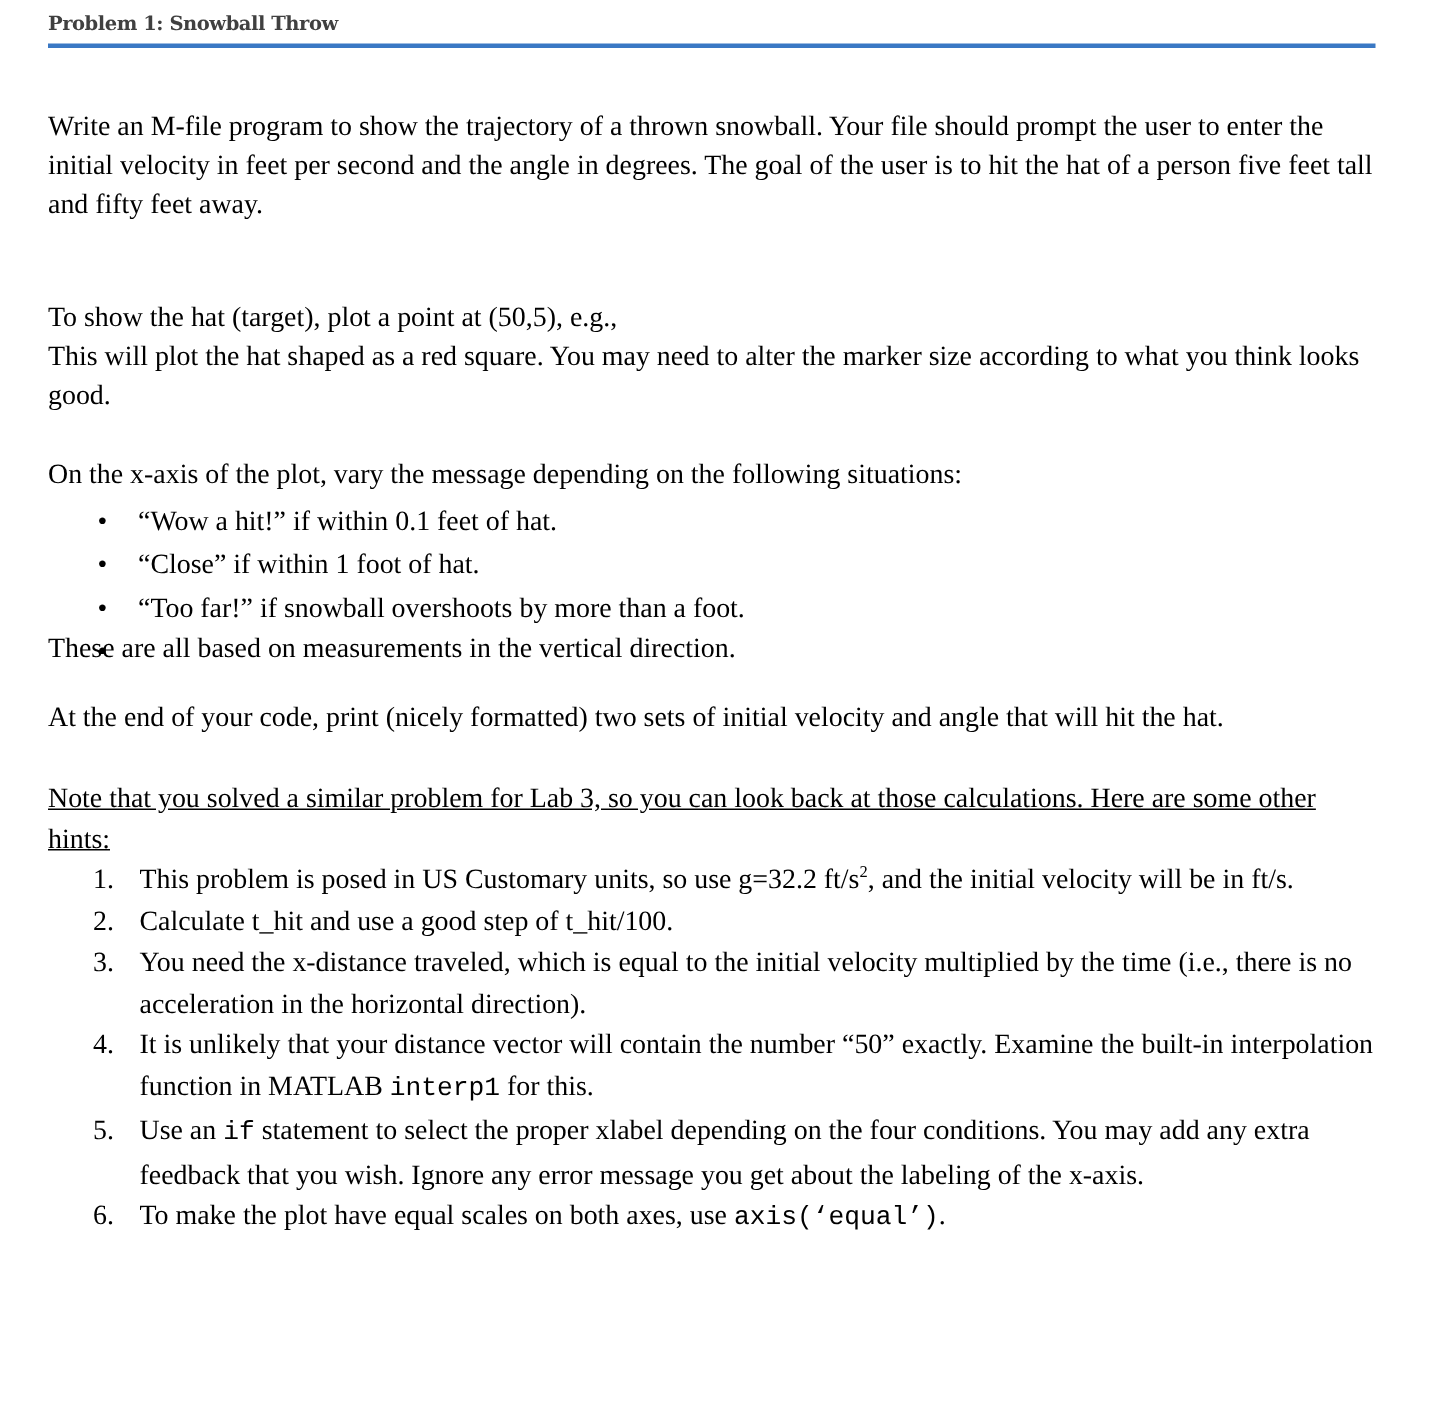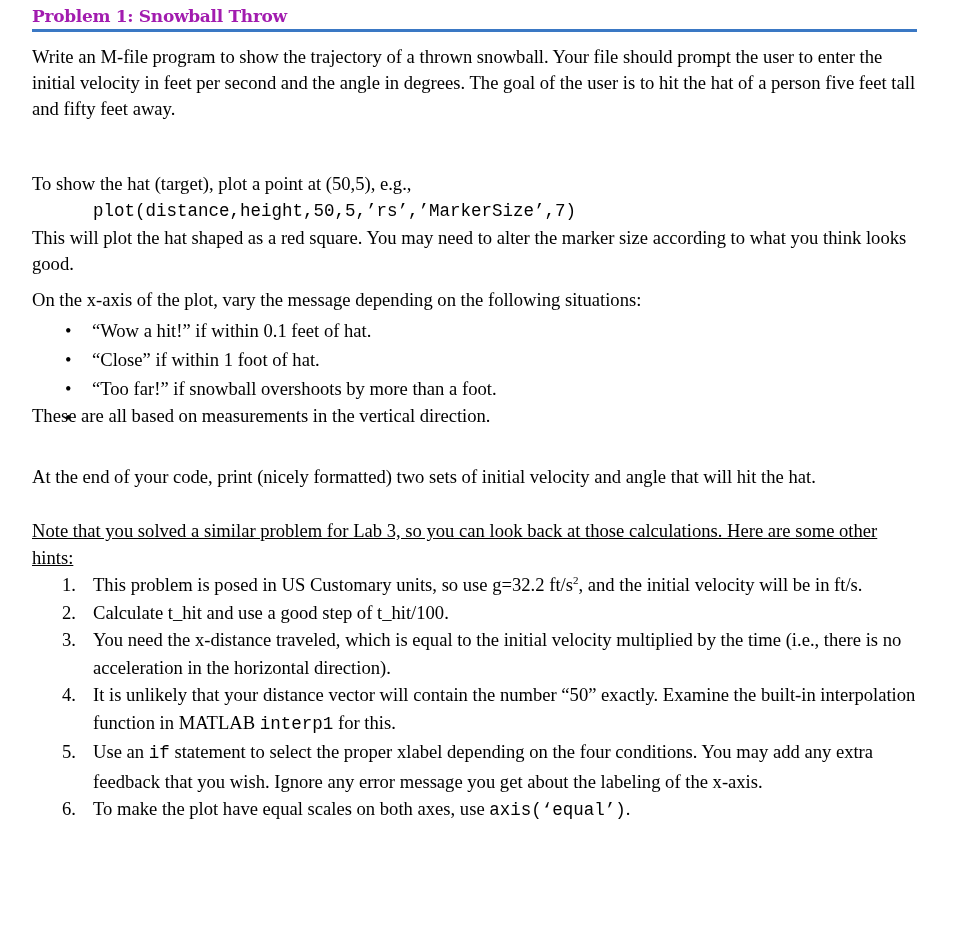--- a/index.html
+++ b/index.html
@@ -3,53 +3,52 @@
   <meta charset="utf-8">
   <style>
     html, body { margin: 0; padding: 0; background: #ffffff; }
     body { width: 964px; height: 942px; position: relative; overflow: hidden; }
     .doc {
       position: absolute; left: 32px; top: 0; width: 886px;
       font-family: "Liberation Serif", serif; font-size: 18.6px; color: #000;
       line-height: 26px;
     }
     .title {
-      font-family: "DejaVu Serif", serif; font-weight: bold; color: #a21caf;
-      font-size: 17px; letter-spacing: -0.3px;
+      font-family: "DejaVu Serif", serif; font-weight: bold; color: #404040;
+      font-size: 13px; letter-spacing: -0.3px;
       padding-top: 4px; height: 25px; line-height: 25px;
       border-bottom: 3px solid #3a78c4;
       width: 885px;
     }
     p { margin: 0; }
     .mono { font-family: "Liberation Mono", monospace; font-size: 17.5px; }
-    .p-intro { margin-top: 12px; }
+    .p-intro { margin-top: 40px; }
     .p-hat { margin-top: 49px; }
     .code-line { padding-left: 61px; line-height: 28px; }
-    .p-msg { margin-top: 10px; }
+    .p-msg { margin-top: 27px; }
     ul.bullets { list-style: none; margin: 3px 0 0 0; padding: 0 0 0 28px; }
     ul.bullets li { position: relative; padding-left: 32px; line-height: 29px; }
     ul.bullets li .dot { position: absolute; left: 5px; top: 0; }
-    .p-end { margin-top: 35px; }
+    .p-end { margin-top: 20px; }
     .p-note { margin-top: 27px; line-height: 27px; text-decoration: underline; }
     ol.hints { list-style: none; margin: 0; padding: 0 0 0 30px; }
     ol.hints li { position: relative; padding-left: 31px; line-height: 27.5px; }
     ol.hints li .num { position: absolute; left: 0; top: 0; }
     sup { font-size: 11px; line-height: 0; }
   </style>
 </head>
 <body>
 
 <div class="doc">
   <div class="title">Problem 1: Snowball Throw</div>
 
   <p class="p-intro">Write an M-file program to show the trajectory of a thrown snowball. Your file should prompt the user to enter the initial velocity in feet per second and the angle in degrees. The goal of the user is to hit the hat of a person five feet tall and fifty feet away.</p>
 
   <div class="p-hat">
     <p>To show the hat (target), plot a point at (50,5), e.g.,</p>
-    <p class="code-line mono">plot(distance,height,50,5,’rs’,’MarkerSize’,7)</p>
     <p>This will plot the hat shaped as a red square.  You may need to alter the marker size according to what you think looks good.</p>
   </div>
 
   <div class="p-msg">
     <p>On the x-axis of the plot, vary the message depending on the following situations:</p>
     <ul class="bullets">
       <li><span class="dot">•</span><span>“Wow a hit!” if within 0.1 feet of hat.</span></li>
       <li><span class="dot">•</span><span>“Close” if within 1 foot of hat.</span></li>
       <li><span class="dot">•</span><span>“Too far!” if snowball overshoots by more than a foot.</span></li>
       <li><span class="dot">•</span></li>

